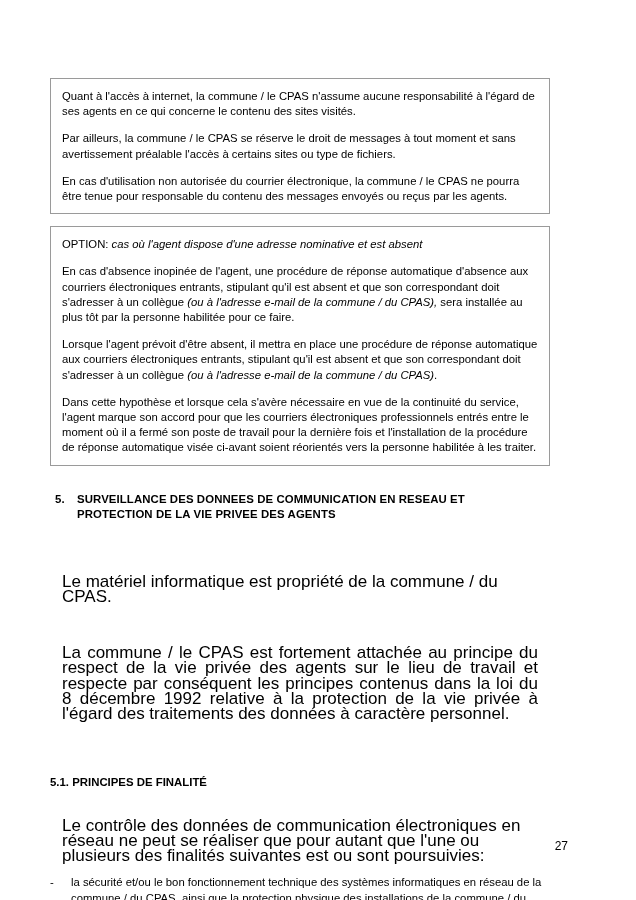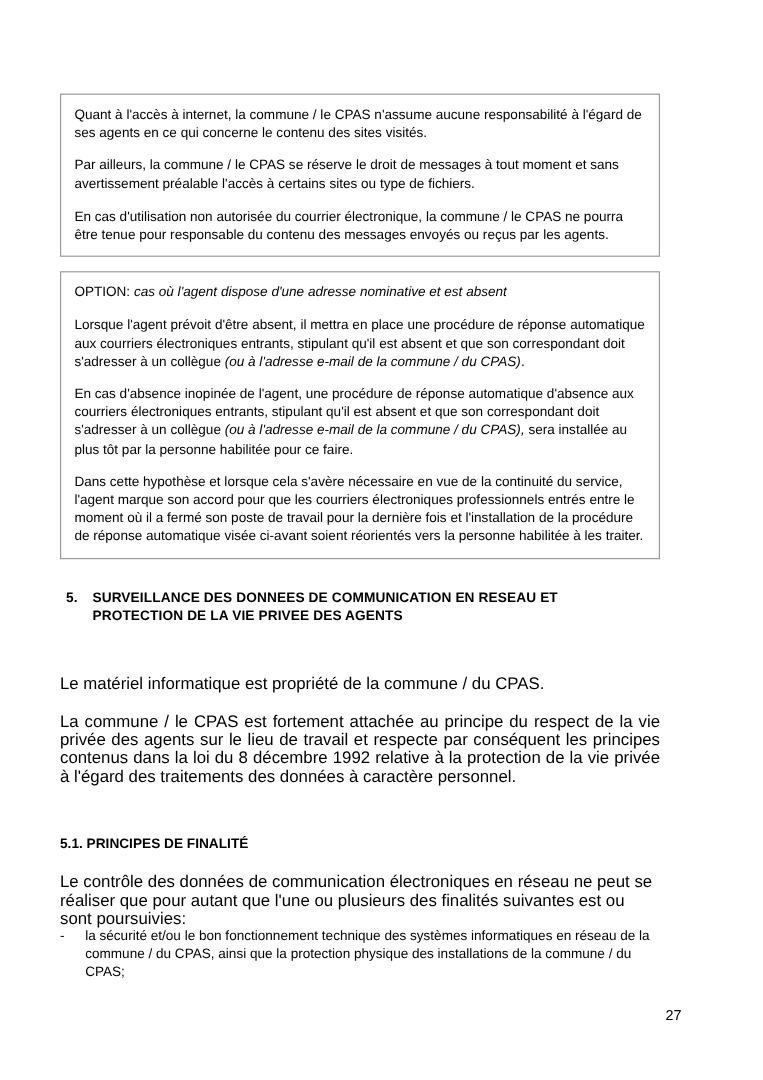--- a/index.html
+++ b/index.html
@@ -74,22 +74,22 @@
   }
 
   h3.sub-head {
     margin: 0;
     font-size: 11.4px;
     line-height: 15.6px;
     font-weight: bold;
   }
 
   p.body {
-    margin: 0;
-    font-size: 14px;
+    margin: 12px;
+    font-size: 17px;
     line-height: 15.2px;
     text-align: justify;
   }
 
   p.body.noj {
     text-align: left;
   }
   .sp-17 { height: 17px; }
   .sp-15 { height: 15px; }
   .sp-25 { height: 25px; }
@@ -136,23 +136,23 @@
       <p>Quant à l'accès à internet, la commune / le CPAS n'assume aucune responsabilité à l'égard de ses agents en ce qui concerne le contenu des sites visités.</p>
       <p>Par ailleurs, la commune / le CPAS se réserve le droit de messages à tout moment et sans avertissement préalable l'accès à certains sites ou type de fichiers.</p>
       <p>En cas d'utilisation non autorisée du courrier électronique, la commune / le CPAS ne pourra être tenue pour responsable du contenu des messages envoyés ou reçus par les agents.</p>
     </div>
 
     <div class="box">
 
       <p><span>OPTION:</span><em> cas où l'agent dispose d'une adresse nominative et est absent</em></p>
 
 
+      <p><span>En cas d'absence inopinée de l'agent, une procédure de réponse automatique d'absence aux courriers électroniques entrants, stipulant qu'il est absent et que son correspondant doit s'adresser à un collègue </span><em>(ou à l'adresse e-mail de la commune / du CPAS),</em><span> sera installée au plus tôt par la personne habilitée pour ce faire.</span></p>
+
       <p><span>Lorsque l'agent prévoit d'être absent, il mettra en place une procédure de réponse automatique aux courriers électroniques entrants, stipulant qu'il est absent et que son correspondant doit s'adresser à un collègue </span><em>(ou à l'adresse e-mail de la commune / du CPAS)</em><span>.</span></p>
-
-      <p><span>En cas d'absence inopinée de l'agent, une procédure de réponse automatique d'absence aux courriers électroniques entrants, stipulant qu'il est absent et que son correspondant doit s'adresser à un collègue </span><em>(ou à l'adresse e-mail de la commune / du CPAS),</em><span> sera installée au plus tôt par la personne habilitée pour ce faire.</span></p>
 
       <p>Dans cette hypothèse et lorsque cela s'avère nécessaire en vue de la continuité du service, l'agent marque son accord pour que les courriers électroniques professionnels entrés entre le moment où il a fermé son poste de travail pour la dernière fois et l'installation de la procédure de réponse automatique visée ci-avant soient réorientés vers la personne habilitée à les traiter.</p>
     </div>
 
     <div class="body-area">
 
       <h2 class="sec-head"><span class="num">5.</span><span>SURVEILLANCE DES DONNEES DE COMMUNICATION EN RESEAU ET PROTECTION DE LA VIE PRIVEE DES AGENTS</span></h2>
 
       <div class="sp-27"></div>
 

